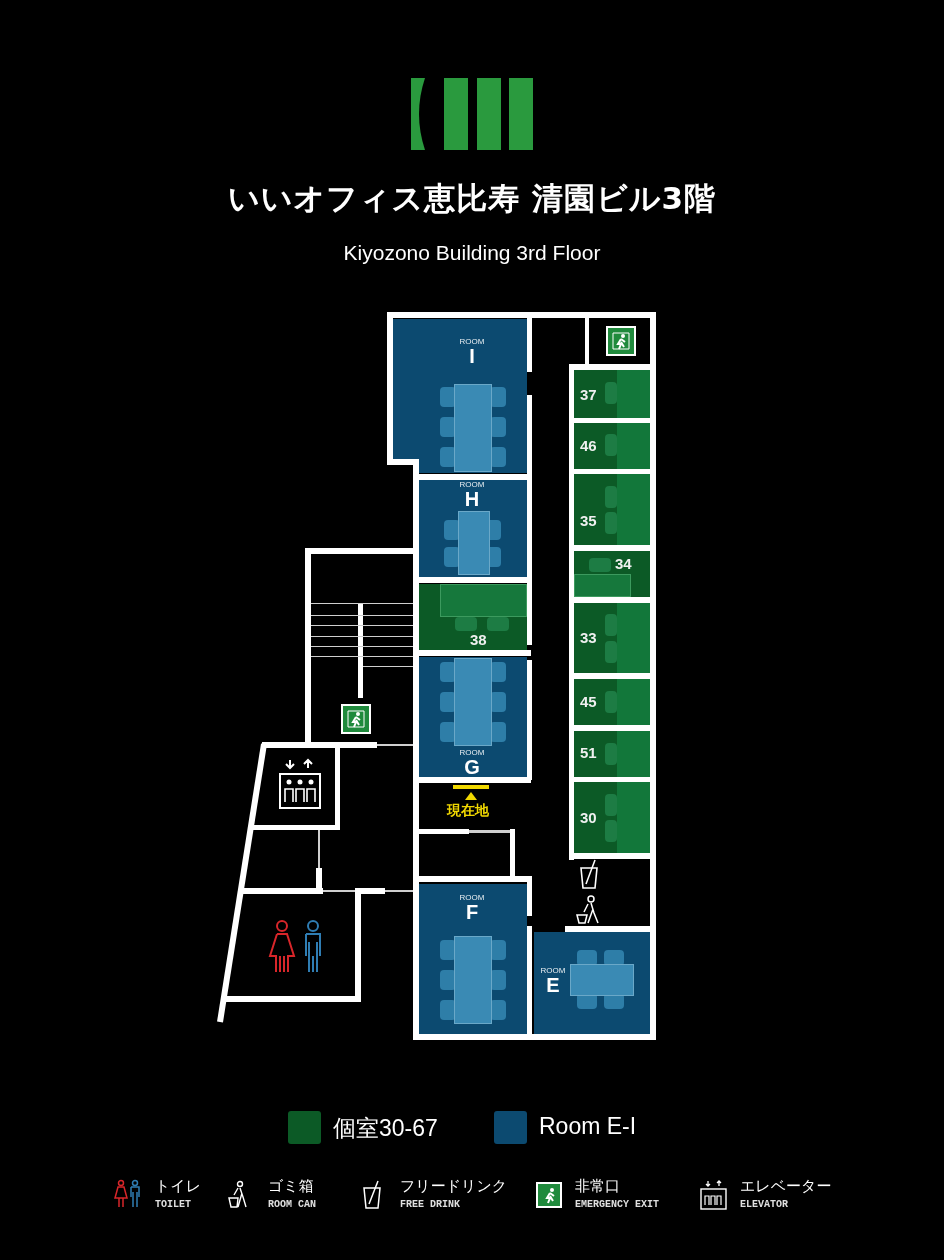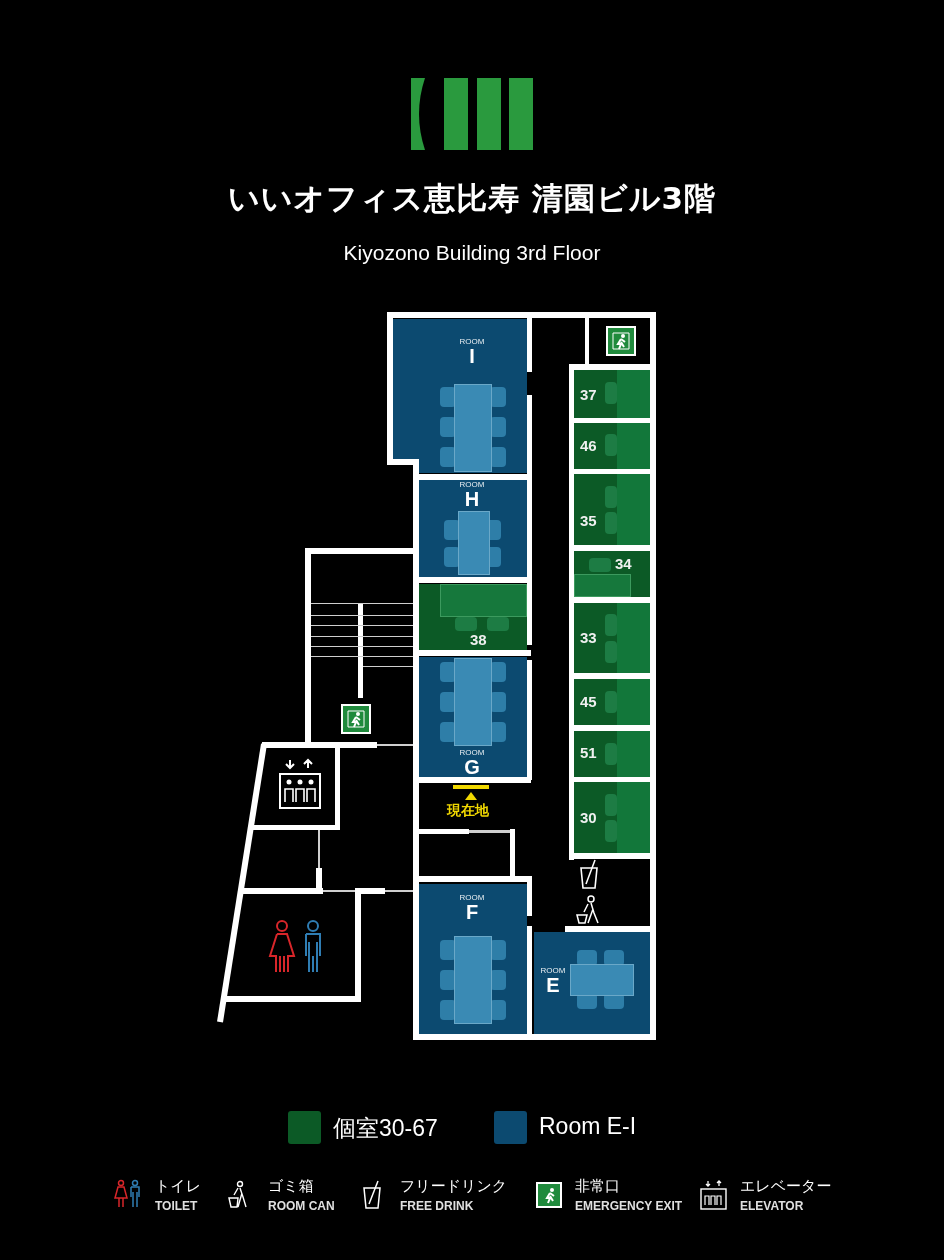--- a/index.html
+++ b/index.html
@@ -19,21 +19,21 @@
   .table { position:absolute; background:#3a8ab4; border:1px solid #6aa8c8; box-sizing:border-box; }
   .table-g { position:absolute; background:#16783c; border:1px solid #3c9a5e; box-sizing:border-box; }
   .room-tag { position:absolute; font-size:8px; color:#e8eef2; text-align:center; font-family:"Liberation Sans", sans-serif; }
   .room-letter { position:absolute; font-size:20px; font-weight:bold; color:#fff; text-align:center; font-family:"Liberation Sans", sans-serif; }
   .booth-num { position:absolute; font-size:15px; font-weight:bold; color:#f0f0f0; font-family:"Liberation Sans", sans-serif; }
   .exit-sign { position:absolute; background:#1f8a3c; border:2px solid #fff; box-sizing:border-box; }
   .here { position:absolute; color:#f1d800; font-size:14px; font-weight:bold; }
   .legend-sw { position:absolute; width:33px; height:33px; border-radius:3px; }
   .legend-label { position:absolute; font-size:23px; color:#fff; font-family:"Liberation Sans", sans-serif; }
   .key-ja { position:absolute; font-size:15px; color:#fff; }
-  .key-en { position:absolute; font-size:12px; color:#e0e0e0; font-family:Liberation Sans, sans-serif; font-weight:bold; }
+  .key-en { position:absolute; font-size:10px; color:#e0e0e0; font-family:Liberation Mono, monospace; font-weight:bold; }
   svg { position:absolute; overflow:visible; }
 </style>
 </head>
 <body>
 
 <div class="abs logo">
   <div class="bar" style="left:0;border-radius:0;"></div>
   <svg style="left:0;top:0;" width="24" height="72">
       <path d="M14,0 Q2,36 14,72 L24,72 L24,0 Z" fill="#000"></path>
     </svg>

